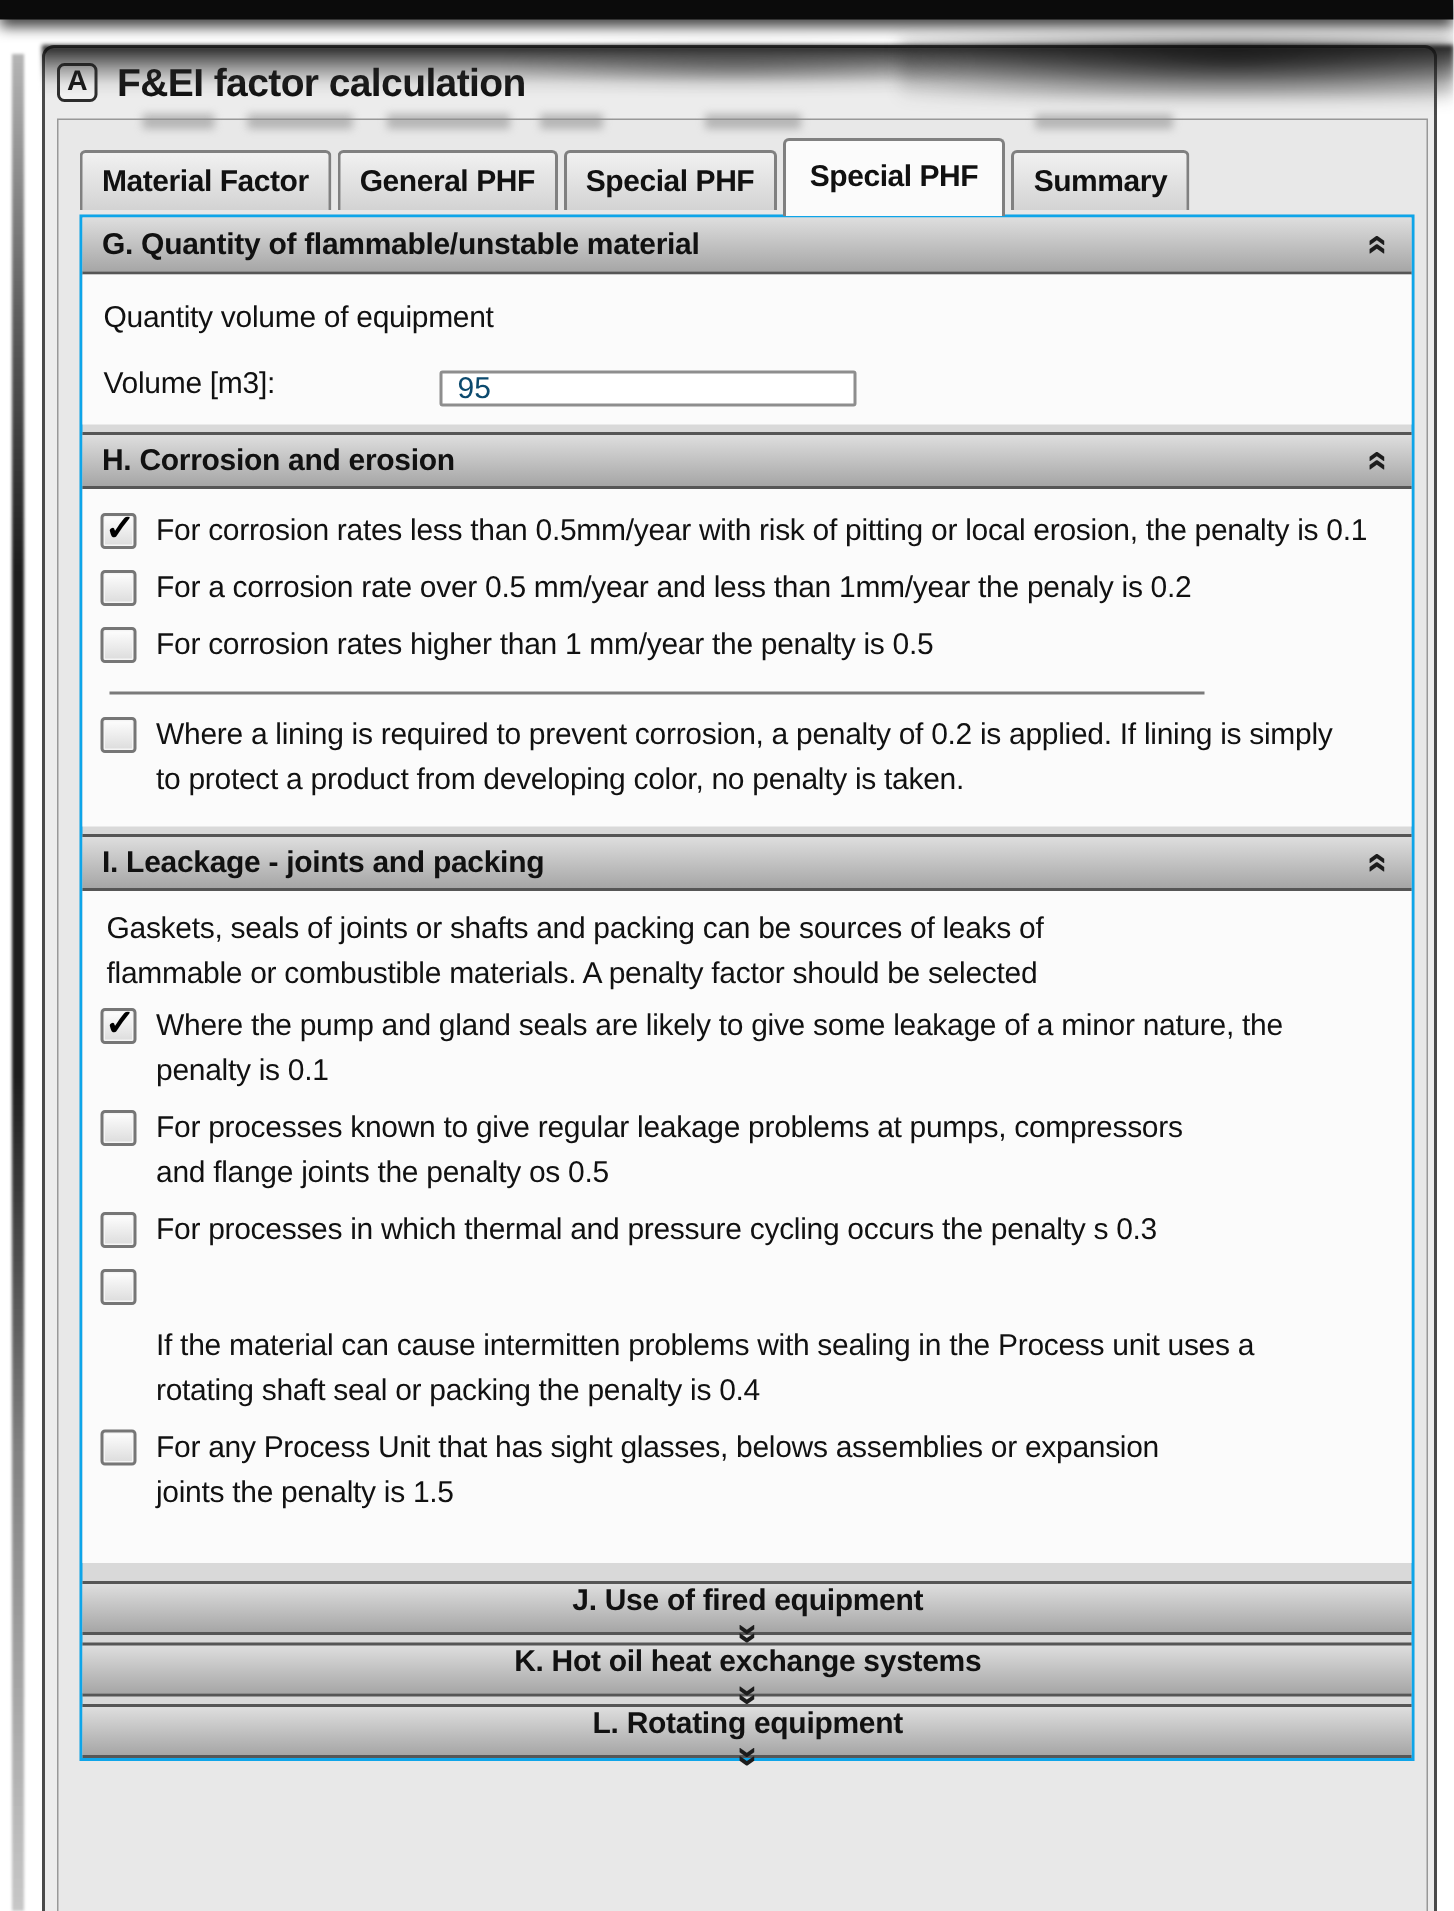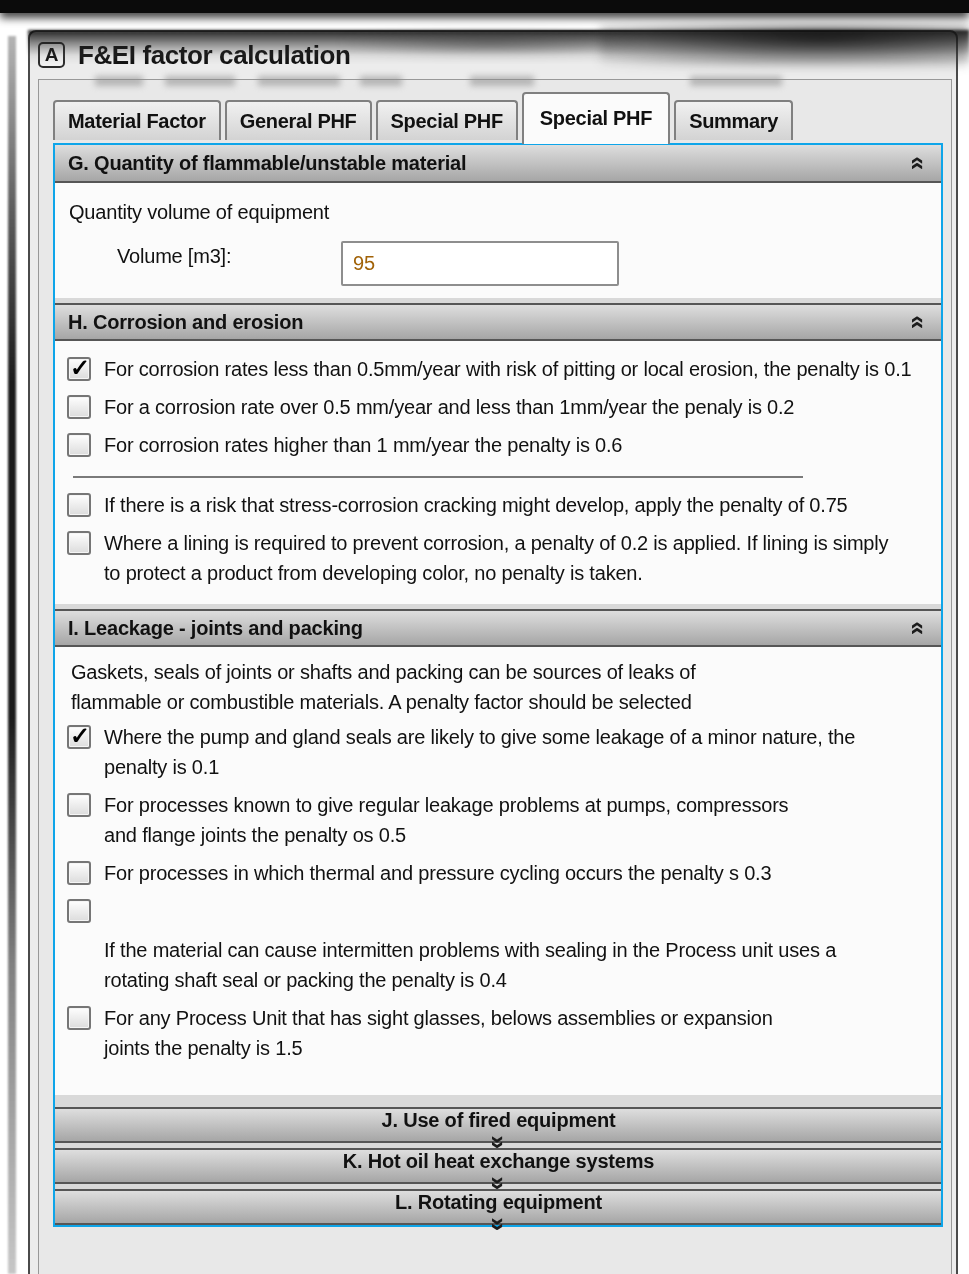--- a/index.html
+++ b/index.html
@@ -90,25 +90,25 @@
   .sec.collapsed .sec-header { height:36px;flex-direction:column; }
   .chev { display:inline-block; transform:rotate(90deg); font-size:25px; font-weight:700;
           color:#1c1c1c; line-height:20px; width:20px; text-align:center; }
   .sec-body {
     background:#fbfbfb; font-size:20px; line-height:30px; letter-spacing:-0.2px;
     padding:8px 14px 8px 8px;
   }
   
   .body-G { padding:10px 14px 12px 14px; }
   .g-intro { margin:4px 0 14px 0; }
-  .vol-row { display:flex; align-items:flex-start;margin-left:48px; }
+  .vol-row { display:flex; align-items:flex-end; }
   .vol-label { width:224px; flex:none; }
   .vol-input {
-    width:278px; height:45px; border:2px solid #8e8e8e; background:#fff;
-    font-family:"Liberation Sans",sans-serif; font-size:20px; color:#a16207;
+    width:278px; height:24px; border:2px solid #8e8e8e; background:#fff;
+    font-family:"Liberation Sans",sans-serif; font-size:20px; color:#0c4a6e;
     padding:0 0 0 10px; border-radius:2px;
   }
   
   .row { display:flex; gap:13px; margin:8px 0 8px 4px; }
   .row.first { margin-top:5px; }
   .cbox {
     flex:none; width:24px; height:24px; margin-top:3px;
     border:2px solid #767676; border-radius:3px;
     background:linear-gradient(#fefefe,#dcdcdc);
     box-shadow:inset 0 0 0 1px #f5f5f5;
@@ -179,29 +179,23 @@
           <div class="row">
             <span class="cbox">
                 <span class="check"></span>
               </span>
             <span class="cbtext">For a corrosion rate over 0.5 mm/year and less than 1mm/year the penaly is 0.2</span>
           </div>
           <div class="row">
             <span class="cbox">
                 <span class="check"></span>
               </span>
-            <span class="cbtext">For corrosion rates higher than 1 mm/year the penalty is 0.6</span>
+            <span class="cbtext">For corrosion rates higher than 1 mm/year the penalty is 0.5</span>
           </div>
           <hr class="hdivider">
-          <div class="row">
-            <span class="cbox">
-                <span class="check"></span>
-              </span>
-            <span class="cbtext w800">If there is a risk that stress-corrosion cracking might develop, apply the penalty of 0.75</span>
-          </div>
           <div class="row">
             <span class="cbox">
                 <span class="check"></span>
               </span>
             <span class="cbtext w800">Where a lining is required to prevent corrosion, a penalty of 0.2 is applied. If lining is simply to protect a product from developing color, no penalty is taken.</span>
           </div>
         </div>
       </div>
 
       <div class="sec">

